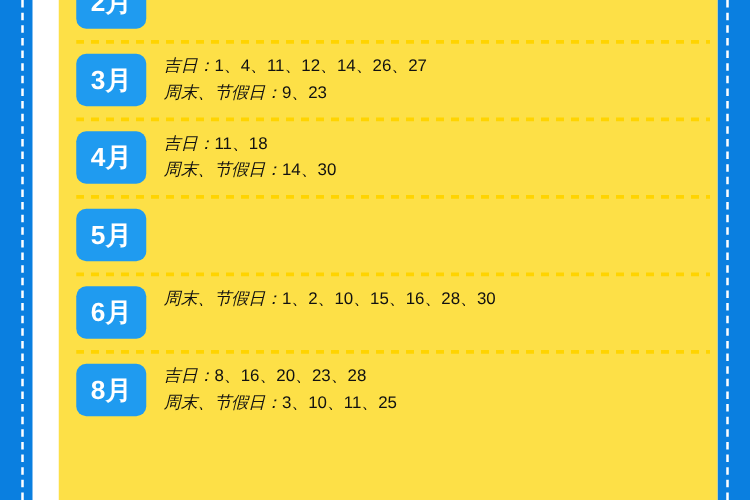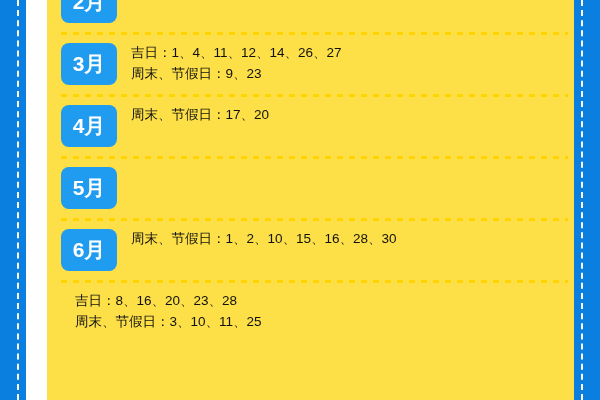--- a/index.html
+++ b/index.html
@@ -105,20 +105,21 @@
     color: #111111;
     font-size: 13.5px;
     line-height: 21px;
   }
   .detail-line {
     white-space: nowrap;
     overflow: hidden;
   }
   .detail-label {
     color: #111111;
+    font-style: italic;
   }
   .detail-values {
     color: #111111;
   }
 </style>
 </head>
 <body>
 
 <div class="page">
 
@@ -140,33 +141,35 @@
         <div class="row">
           <div class="month-badge">3月</div>
           <div class="details">
             <div class="detail-line"><span class="detail-label">吉日：</span><span class="detail-values">1、4、11、12、14、26、27</span></div>
             <div class="detail-line"><span class="detail-label">周末、节假日：</span><span class="detail-values">9、23</span></div>
           </div>
         </div>
         <div class="row">
           <div class="month-badge">4月</div>
           <div class="details">
-            <div class="detail-line"><span class="detail-label">周末、节假日：</span><span class="detail-values">17、20</span></div>
+            <div class="detail-line"><span class="detail-label">吉日：</span><span class="detail-values">11、18</span></div>
+            <div class="detail-line"><span class="detail-label">周末、节假日：</span><span class="detail-values">14、30</span></div>
           </div>
         </div>
         <div class="row">
           <div class="month-badge">5月</div>
         </div>
         <div class="row">
           <div class="month-badge">6月</div>
           <div class="details">
             <div class="detail-line"><span class="detail-label">周末、节假日：</span><span class="detail-values">1、2、10、15、16、28、30</span></div>
           </div>
         </div>
         <div class="row">
+          <div class="month-badge">8月</div>
           <div class="details">
             <div class="detail-line"><span class="detail-label">吉日：</span><span class="detail-values">8、16、20、23、28</span></div>
             <div class="detail-line"><span class="detail-label">周末、节假日：</span><span class="detail-values">3、10、11、25</span></div>
           </div>
         </div>
       </div>
   </div>
 
 </div>
 

